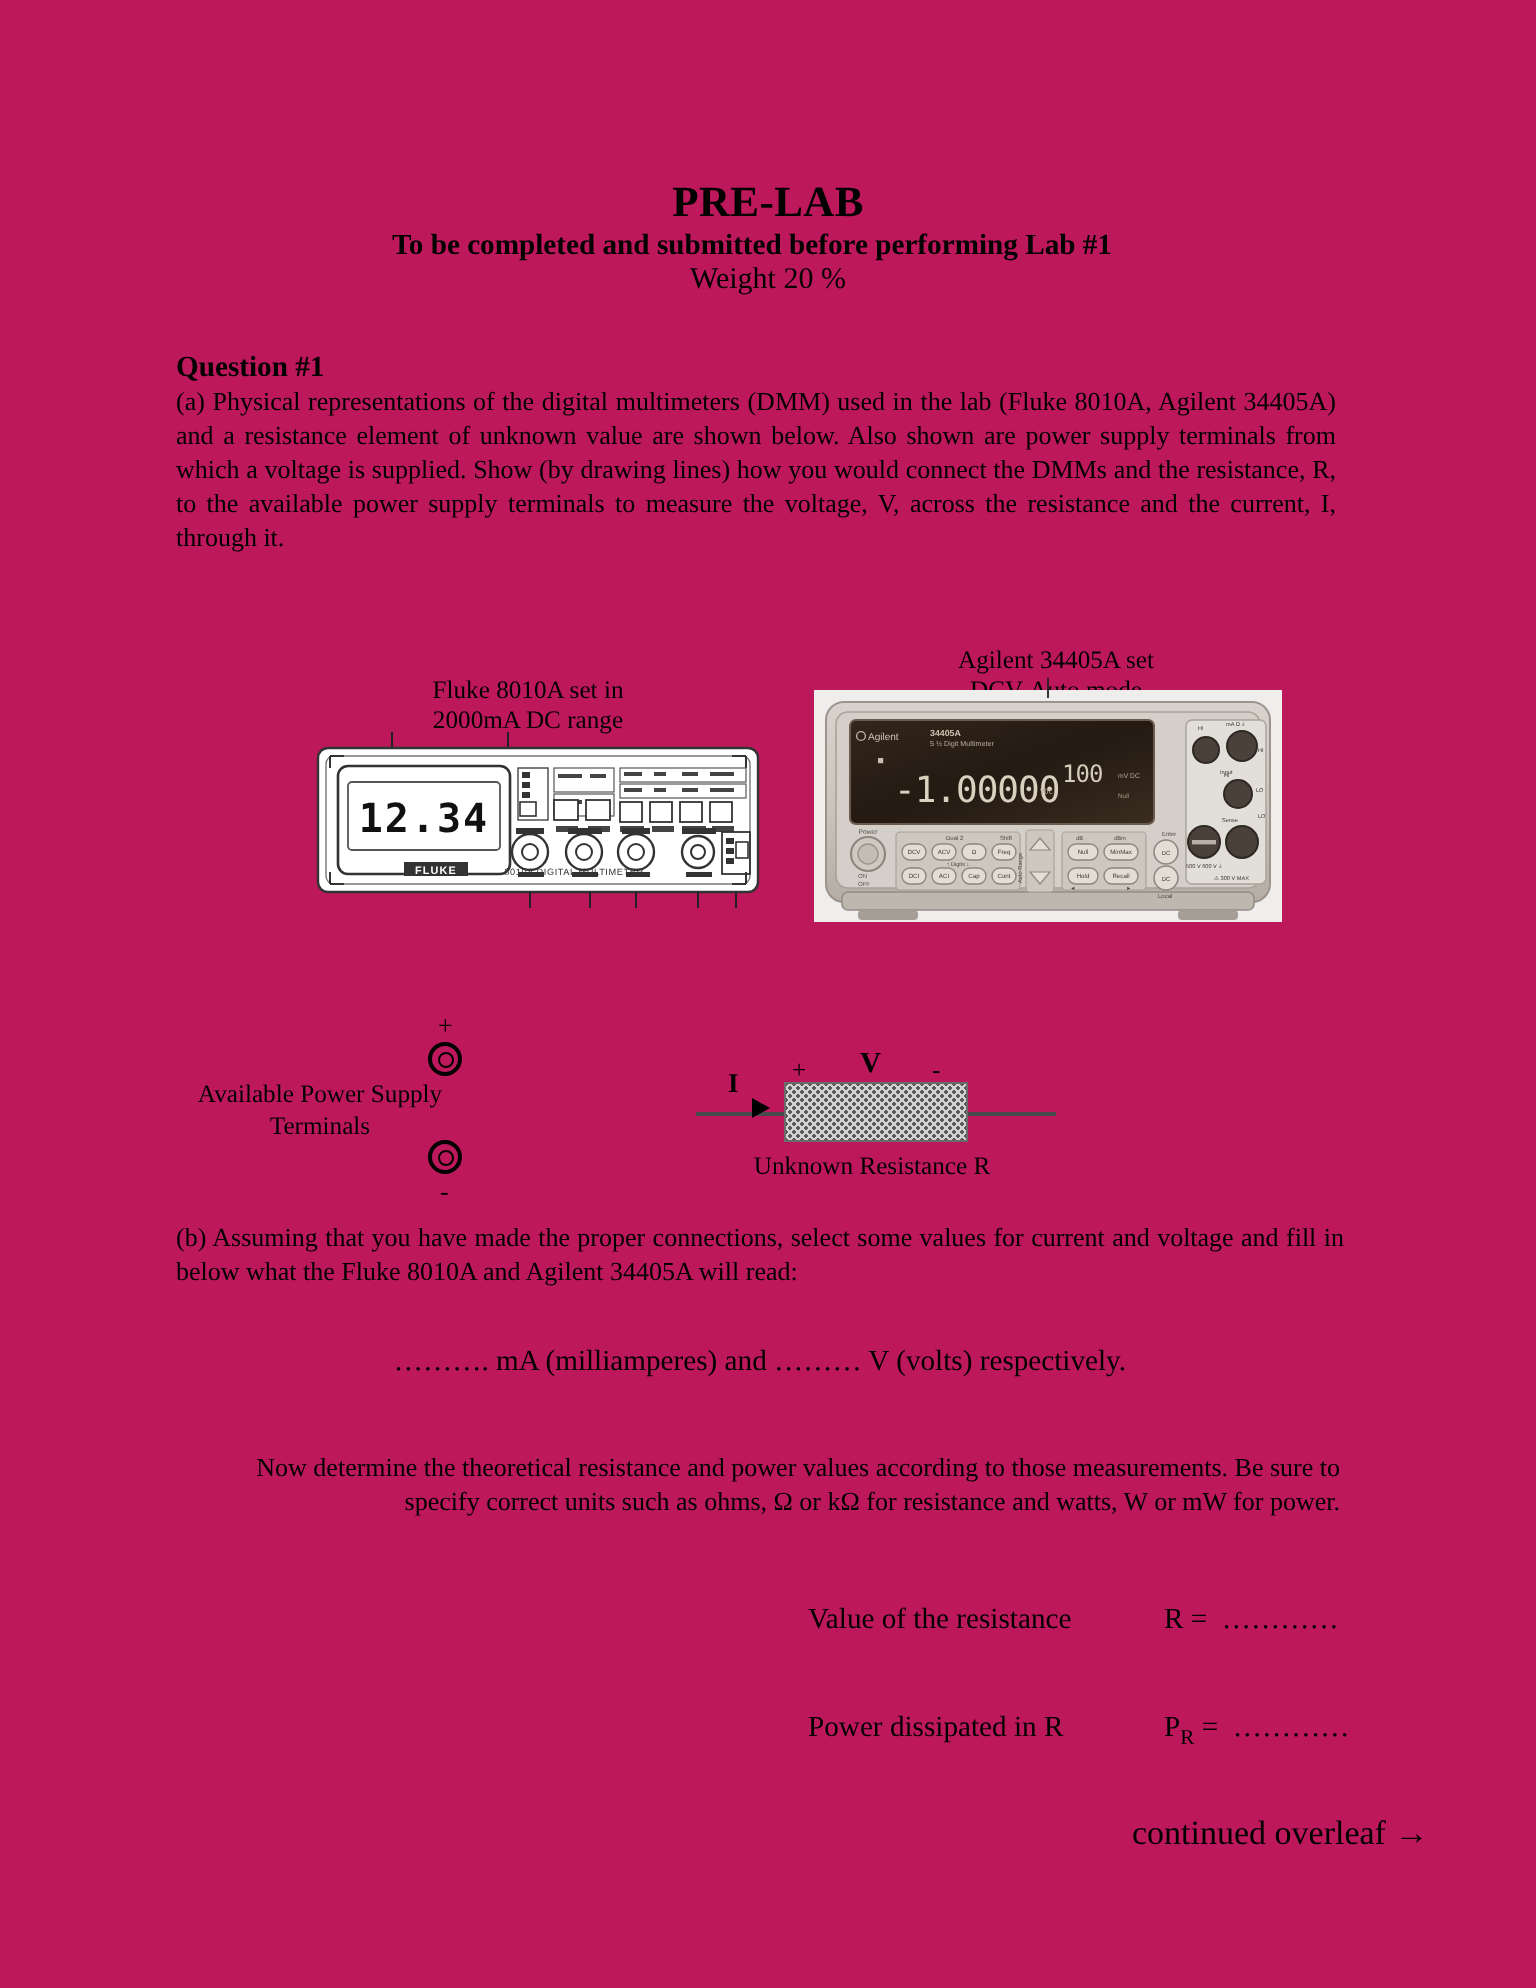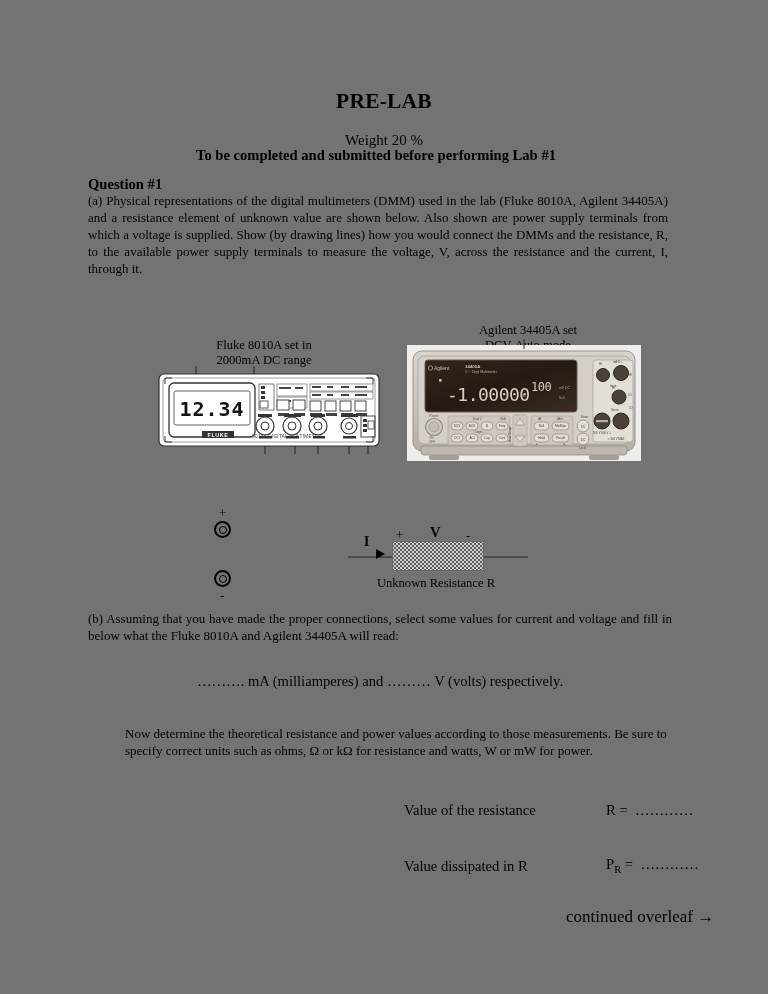--- a/index.html
+++ b/index.html
@@ -11,41 +11,40 @@
     width: 768px;
     height: 994px;
     position: relative;
     font-family: "Liberation Serif", serif;
     color: #000000;
     overflow: hidden;
   }
   .page {
     position: absolute;
     inset: 0;
-    background: #737373;
+    background: #be185d;
   }
 
   
   .doc-title {
     position: absolute;
     left: 0; right: 0;
     top: 89px;
     text-align: center;
     font-size: 21.5px;
     font-weight: bold;
     letter-spacing: 0.2px;
   }
   .doc-subtitle {
     position: absolute;
     left: 0; right: 16px;
     top: 115px;
     text-align: center;
     font-size: 14.6px;
     font-weight: bold;
-    margin-top: 32px;
   }
   .doc-weight {
     position: absolute;
     left: 0; right: 0;
     top: 132px;
     text-align: center;
     font-size: 15px;
   }
 
   
@@ -78,31 +77,29 @@
     top: 666px;
     width: 584px;
     font-size: 14.6px;
     line-height: 30.5px;
     text-align: center;
   }
   .para-c {
     left: 88px;
     top: 725px;
     width: 582px;
-    text-align: left;
-    margin-left: 37px;
+    text-align: right;
   }
 
   
   .answer-row {
     position: absolute;
     font-size: 14.6px;
     display: flex;
-    align-items: flex-end;
-    gap: 24px;
+    align-items: flex-start;
   }
   .answer-row .label { width: 178px; }
   .answer-row .eq { white-space: pre; }
   .answer-1 { left: 404px; top: 802px; }
   .answer-2 { left: 404px; top: 856px; }
   .sub { font-size: 10.6px; vertical-align: sub; }
 
   .continued {
     position: absolute;
     left: 566px;
@@ -468,20 +465,24 @@
         <text x="222" y="70">LO</text>
         <text x="204" y="72">Sense</text>
         <text x="186" y="95">500 V  600 V  ⏚</text>
         <text x="200" y="101">⚠ 300 V MAX</text>
       </g>
 
       <line x1="117" y1="0" x2="117" y2="10" stroke="#222" stroke-width="0.9"></line>
     </svg>
   </div>
 
+  <div class="ps-label">
+    <div>Available Power Supply</div>
+    <div>Terminals</div>
+  </div>
   <div class="sign sign-plus">+</div>
   <div class="term term-pos"></div>
   <div class="term term-neg"></div>
   <div class="sign sign-minus">-</div>
 
   <div class="lbl-plus-r">+</div>
   <div class="lbl-V">V</div>
   <div class="lbl-minus-r">-</div>
   <div class="lbl-I">I</div>
   <div class="circuit-wire"></div>
@@ -492,19 +493,19 @@
   <div class="para para-b">(b) Assuming that you have made the proper connections, select some values for current and voltage and fill in below what the Fluke 8010A and Agilent 34405A will read:</div>
   <div class="para-fill">………. mA (milliamperes)    and    ……… V  (volts) respectively.</div>
 
   <div class="para para-c">Now determine the theoretical resistance and power values according to those measurements. Be sure to specify correct units such as ohms, Ω or kΩ for resistance and watts, W or mW for power.</div>
 
   <div class="answer-row answer-1">
     <span class="label">Value of the resistance</span>
     <span class="eq"><span>R</span> <span>=  …………</span></span>
   </div>
   <div class="answer-row answer-2">
-    <span class="label">Value dissipated in R</span>
+    <span class="label">Power dissipated in R</span>
     <span class="eq"><span>P</span><span class="sub">R</span> <span>=  …………</span></span>
   </div>
 
   <div class="continued">continued overleaf →</div>
 
 </div>
 
 </body></html>

